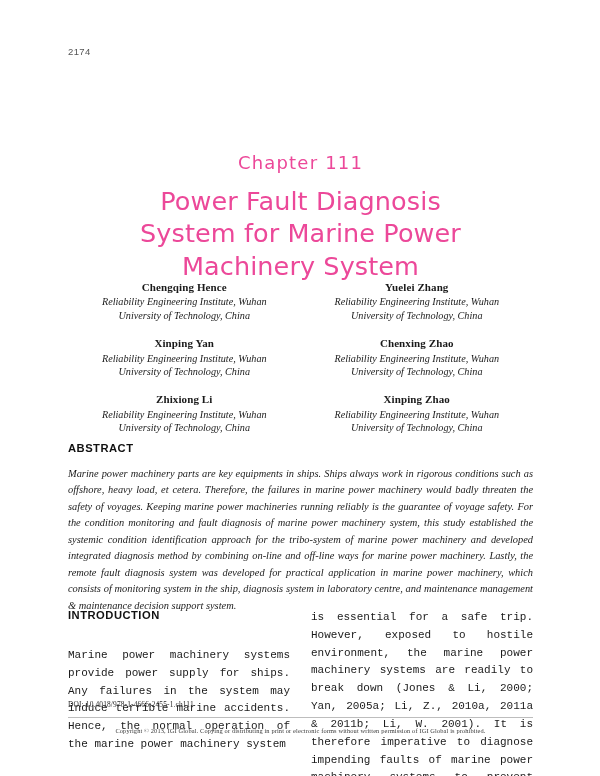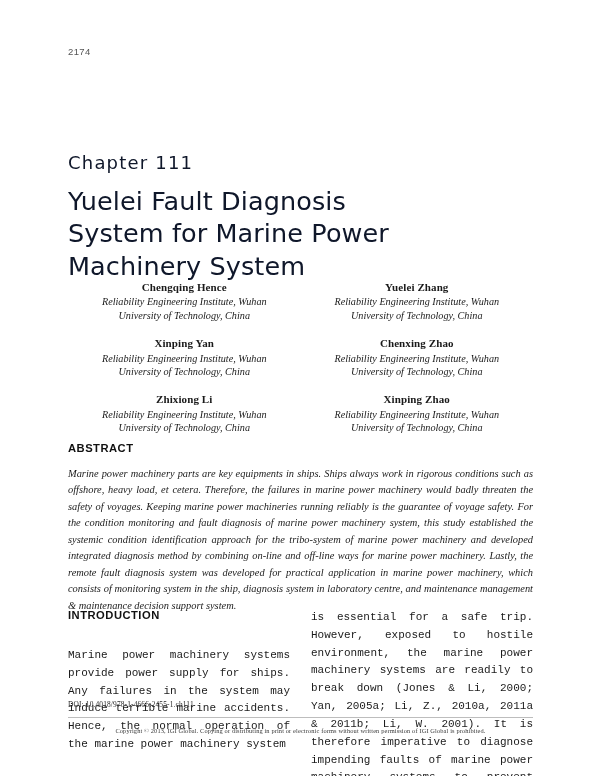--- a/index.html
+++ b/index.html
@@ -32,22 +32,23 @@
     letter-spacing: 0.4px;
     color: #555555;
   }
 
   
   .title-block {
     position: absolute;
     top: 152px;
     left: 68px;
     width: 465px;
+    text-align: center;
     font-family: "DejaVu Sans", sans-serif;
-    color: #0f172a;
+    color: #ec4899;
   }
   .chapter-label {
     font-size: 18px;
     font-weight: 400;
     letter-spacing: 1.2px;
     margin-bottom: 12px;
   }
   .chapter-title {
     font-size: 25.5px;
     font-weight: 400;
@@ -174,21 +175,21 @@
 </head>
 <body>
 
 <div class="page">
 
   <div class="folio">2174</div>
 
   <div class="title-block">
     <div class="chapter-label">Chapter  111</div>
     <div class="chapter-title">
-      <div>Yuelei Fault Diagnosis</div>
+      <div>Power Fault Diagnosis</div>
       <div>System for Marine Power</div>
       <div>Machinery System</div>
     </div>
   </div>
 
   <div class="authors">
 
     <div class="author-row">
       <div class="author-cell">
         <span class="author-name">Chengqing Hence</span>

